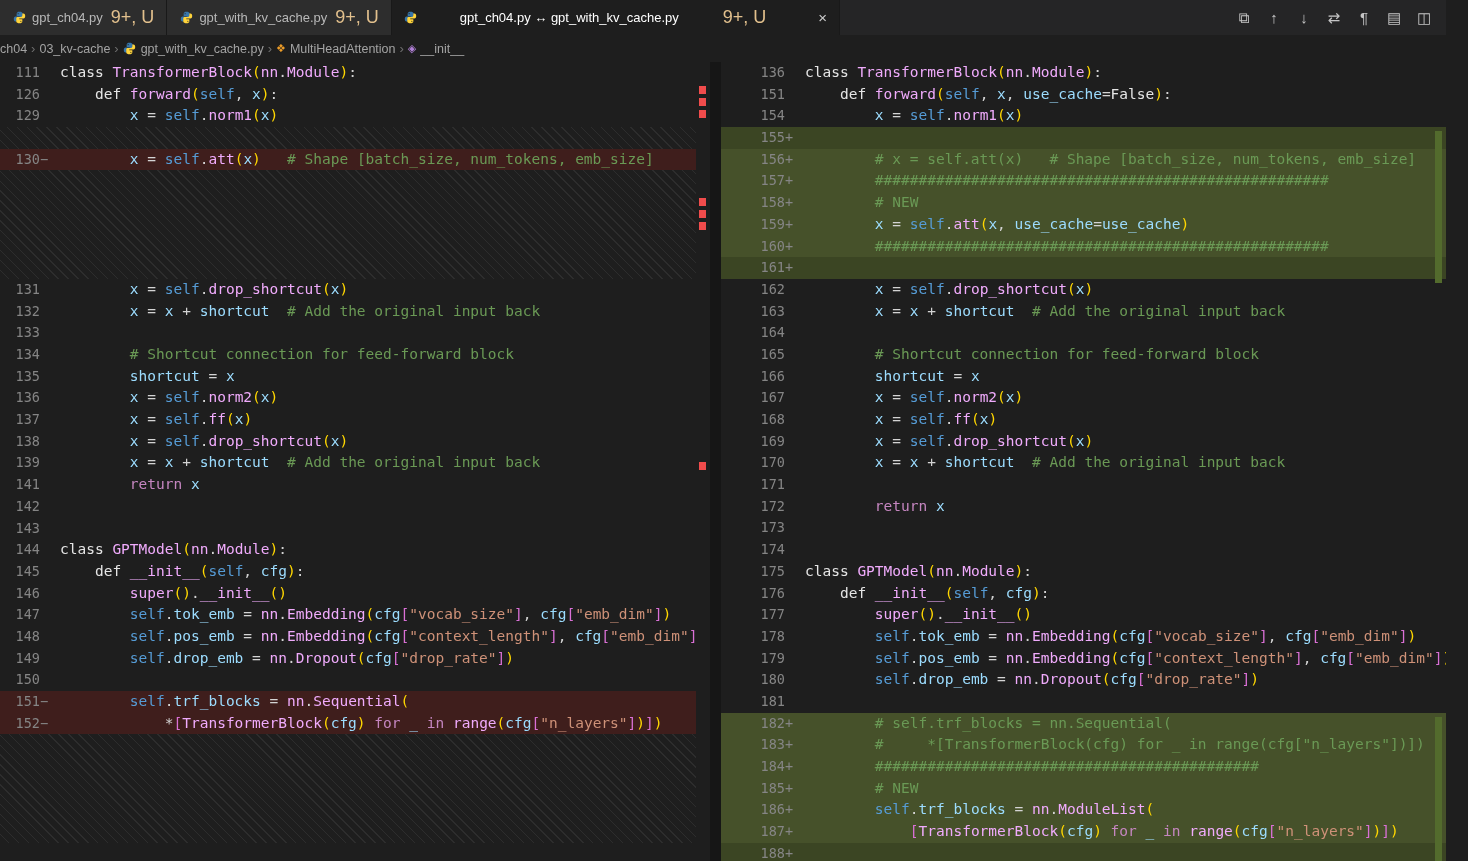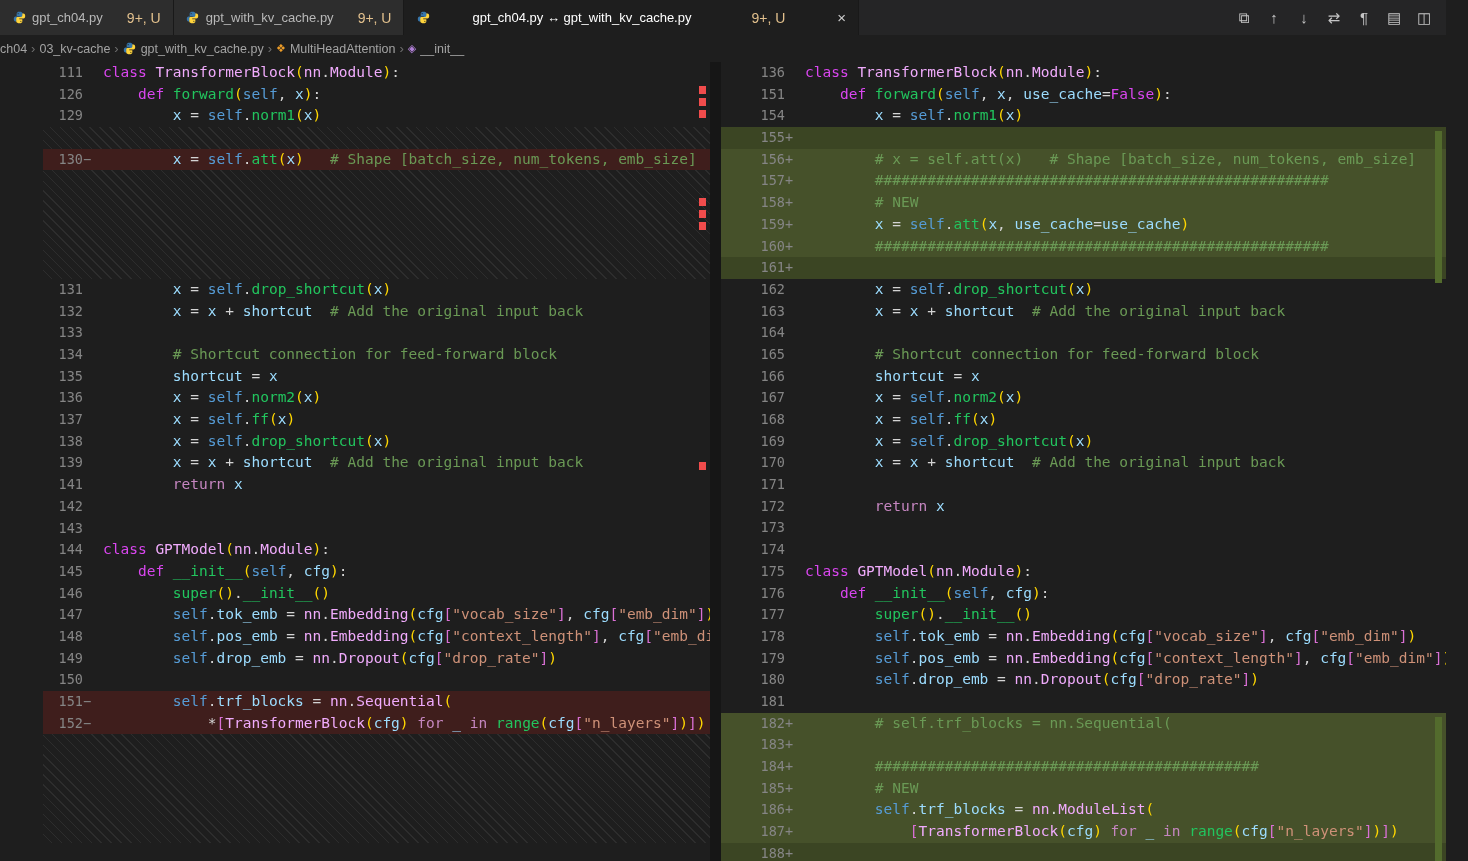--- a/index.html
+++ b/index.html
@@ -8,21 +8,21 @@
 
   .window { width:1446px; height:861px; display:flex; flex-direction:column; background:#1e1e1e; }
 
   
   .tabbar { height:35px; flex:none; background:#252526; display:flex; align-items:stretch;
             font-family:"Liberation Sans", sans-serif; }
   .tabs { display:flex; align-items:stretch; }
   .tab { display:flex; align-items:center; gap:6px; padding:0 12px; background:#2d2d2d;
          color:#b8b8b8; font-size:13px; border-right:1px solid #191919; cursor:pointer; white-space:nowrap; }
   .tab.active { background:#1e1e1e; color:#ffffff;gap:42px; }
-  .tab .badge { color:#e2c08d; font-size:14px; margin-left:18px; }
+  .tab .badge { color:#e2c08d; font-size:18px; margin-left:2px; }
   .tab .close { margin-left:10px; color:#cccccc; font-size:15px; line-height:15px; }
   .fileicon { display:inline-flex; width:14px; height:14px; align-items:center; justify-content:center; }
   .tab-actions { margin-left:auto; display:flex; align-items:center; gap:2px; padding-right:8px; }
   .action { color:#c5c5c5; font-size:15px; width:28px; height:24px; line-height:24px;
             text-align:center; border-radius:4px; cursor:pointer; }
 
   
   .breadcrumb { height:27px; flex:none; background:#1e1e1e; display:flex; align-items:center;
                 padding-left:0; color:#a3a3a3; font-size:12.5px;
                 font-family:"Liberation Sans", sans-serif; }
@@ -33,37 +33,37 @@
   .ic.mth { color:#b180d7; }
 
   
   .diff { flex:1; display:flex; position:relative; overflow:hidden; background:#1e1e1e; }
   .editor { position:relative; overflow:hidden; background:#1e1e1e; }
   .editor.left { width:710px; flex:none; }
   .sash { width:11px; flex:none; background:#161616; cursor:ew-resize; }
   .editor.right { flex:1; }
 
   .line { display:flex; height:21.7px; line-height:21.7px; font-size:14.5px; white-space:pre; }
-  .editor.left .line { width:696px;margin-left:43px; }
+  .editor.left .line { width:696px; }
   .ln { flex:none; color:#858585; text-align:right; font-size:13.5px; }
   .editor.left .ln { width:40px; }
   .editor.right .ln { width:64px; }
   .sign { flex:none; width:12px; color:#858585; text-align:left; font-size:13.5px; }
   .code { flex:1; padding-left:8px; color:#d4d4d4; overflow:hidden; }
 
   .line.del { background:#3f1e1c; }
   .line.add { background:#46512a; }
   .line.add.blank { background:#3b4523; }
   .line.spacer { background:repeating-linear-gradient(45deg, #1e1e1e 0 6px, #2d2d2d 6px 7px); }
 
   
-  .tok-k  { color:#d946ef; }
+  .tok-k  { color:#e5e5e5; }
   .tok-kc { color:#c586c0; }
   .tok-cl { color:#f0abfc; }
-  .tok-fn { color:#22c55e; }
+  .tok-fn { color:#f0abfc; }
   .tok-v  { color:#9cdcfe; }
   .tok-sf { color:#569cd6; }
   .tok-s  { color:#ce9178; }
   .tok-c  { color:#6a9955; }
   .tok-p  { color:#ffd700; }
   .tok-b  { color:#da70d6; }
   .tok-o  { color:#d4d4d4; }
   .tok-t  { color:#d4d4d4; }
 
   
@@ -216,21 +216,21 @@
           <div class="line "><span class="ln">173</span><span class="sign"></span><span class="code"></span></div>
           <div class="line "><span class="ln">174</span><span class="sign"></span><span class="code"></span></div>
           <div class="line "><span class="ln">175</span><span class="sign"></span><span class="code"><span class="tok-k">class</span><span class="tok-t"> </span><span class="tok-cl">GPTModel</span><span class="tok-p">(</span><span class="tok-cl">nn</span><span class="tok-t">.</span><span class="tok-cl">Module</span><span class="tok-p">)</span><span class="tok-t">:</span></span></div>
           <div class="line "><span class="ln">176</span><span class="sign"></span><span class="code"><span class="tok-t">    </span><span class="tok-k">def</span><span class="tok-t"> </span><span class="tok-fn">__init__</span><span class="tok-p">(</span><span class="tok-sf">self</span><span class="tok-t">, </span><span class="tok-v">cfg</span><span class="tok-p">)</span><span class="tok-t">:</span></span></div>
           <div class="line "><span class="ln">177</span><span class="sign"></span><span class="code"><span class="tok-t">        </span><span class="tok-fn">super</span><span class="tok-p">()</span><span class="tok-t">.</span><span class="tok-fn">__init__</span><span class="tok-p">()</span></span></div>
           <div class="line "><span class="ln">178</span><span class="sign"></span><span class="code"><span class="tok-t">        </span><span class="tok-sf">self</span><span class="tok-t">.</span><span class="tok-v">tok_emb</span><span class="tok-o"> = </span><span class="tok-cl">nn</span><span class="tok-t">.</span><span class="tok-cl">Embedding</span><span class="tok-p">(</span><span class="tok-v">cfg</span><span class="tok-b">[</span><span class="tok-s">"vocab_size"</span><span class="tok-b">]</span><span class="tok-t">, </span><span class="tok-v">cfg</span><span class="tok-b">[</span><span class="tok-s">"emb_dim"</span><span class="tok-b">]</span><span class="tok-p">)</span></span></div>
           <div class="line "><span class="ln">179</span><span class="sign"></span><span class="code"><span class="tok-t">        </span><span class="tok-sf">self</span><span class="tok-t">.</span><span class="tok-v">pos_emb</span><span class="tok-o"> = </span><span class="tok-cl">nn</span><span class="tok-t">.</span><span class="tok-cl">Embedding</span><span class="tok-p">(</span><span class="tok-v">cfg</span><span class="tok-b">[</span><span class="tok-s">"context_length"</span><span class="tok-b">]</span><span class="tok-t">, </span><span class="tok-v">cfg</span><span class="tok-b">[</span><span class="tok-s">"emb_dim"</span><span class="tok-b">]</span><span class="tok-p">)</span></span></div>
           <div class="line "><span class="ln">180</span><span class="sign"></span><span class="code"><span class="tok-t">        </span><span class="tok-sf">self</span><span class="tok-t">.</span><span class="tok-v">drop_emb</span><span class="tok-o"> = </span><span class="tok-cl">nn</span><span class="tok-t">.</span><span class="tok-cl">Dropout</span><span class="tok-p">(</span><span class="tok-v">cfg</span><span class="tok-b">[</span><span class="tok-s">"drop_rate"</span><span class="tok-b">]</span><span class="tok-p">)</span></span></div>
           <div class="line "><span class="ln">181</span><span class="sign"></span><span class="code"></span></div>
           <div class="line add"><span class="ln">182</span><span class="sign">+</span><span class="code"><span class="tok-t">        </span><span class="tok-c"># self.trf_blocks = nn.Sequential(</span></span></div>
-          <div class="line add"><span class="ln">183</span><span class="sign">+</span></div>
+          <div class="line add"><span class="ln">183</span><span class="sign">+</span><span class="code"><span class="tok-t">        </span><span class="tok-c">#     *[TransformerBlock(cfg) for _ in range(cfg["n_layers"])])</span></span></div>
           <div class="line add"><span class="ln">184</span><span class="sign">+</span><span class="code"><span class="tok-t">        </span><span class="tok-c">############################################</span></span></div>
           <div class="line add"><span class="ln">185</span><span class="sign">+</span><span class="code"><span class="tok-t">        </span><span class="tok-c"># NEW</span></span></div>
           <div class="line add"><span class="ln">186</span><span class="sign">+</span><span class="code"><span class="tok-t">        </span><span class="tok-sf">self</span><span class="tok-t">.</span><span class="tok-v">trf_blocks</span><span class="tok-o"> = </span><span class="tok-cl">nn</span><span class="tok-t">.</span><span class="tok-cl">ModuleList</span><span class="tok-p">(</span></span></div>
           <div class="line add"><span class="ln">187</span><span class="sign">+</span><span class="code"><span class="tok-t">            </span><span class="tok-b">[</span><span class="tok-cl">TransformerBlock</span><span class="tok-p">(</span><span class="tok-v">cfg</span><span class="tok-p">)</span><span class="tok-t"> </span><span class="tok-kc">for</span><span class="tok-t"> </span><span class="tok-v">_</span><span class="tok-t"> </span><span class="tok-kc">in</span><span class="tok-t"> </span><span class="tok-fn">range</span><span class="tok-p">(</span><span class="tok-v">cfg</span><span class="tok-b">[</span><span class="tok-s">"n_layers"</span><span class="tok-b">]</span><span class="tok-p">)</span><span class="tok-b">]</span><span class="tok-p">)</span></span></div>
           <div class="line add blank"><span class="ln">188</span><span class="sign">+</span><span class="code"></span></div>
         </div>
       <div class="ruler" id="right-ruler">
           <div class="mark" style="top: 69px; height: 152px; background: rgb(83, 107, 45);"></div>
           <div class="mark" style="top: 655px; height: 144px; background: rgb(83, 107, 45);"></div>
         </div>

